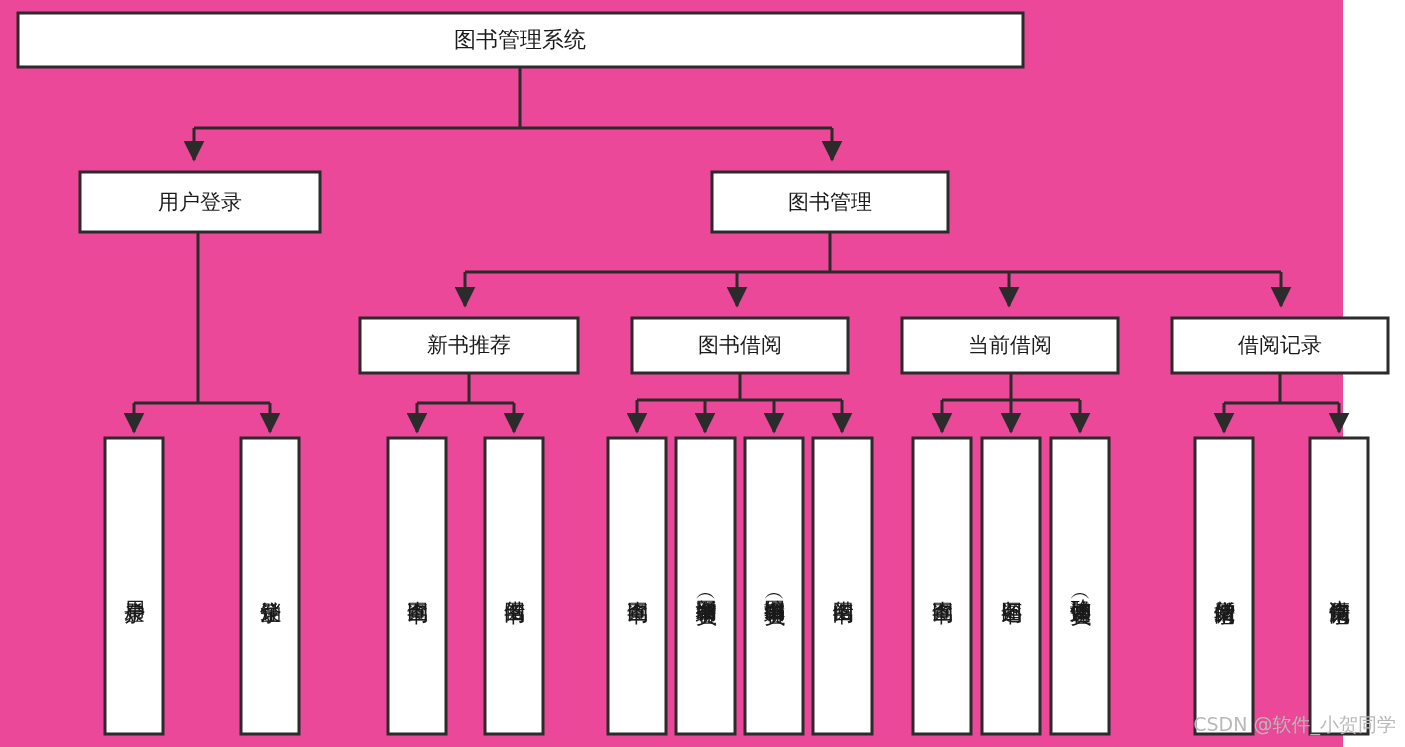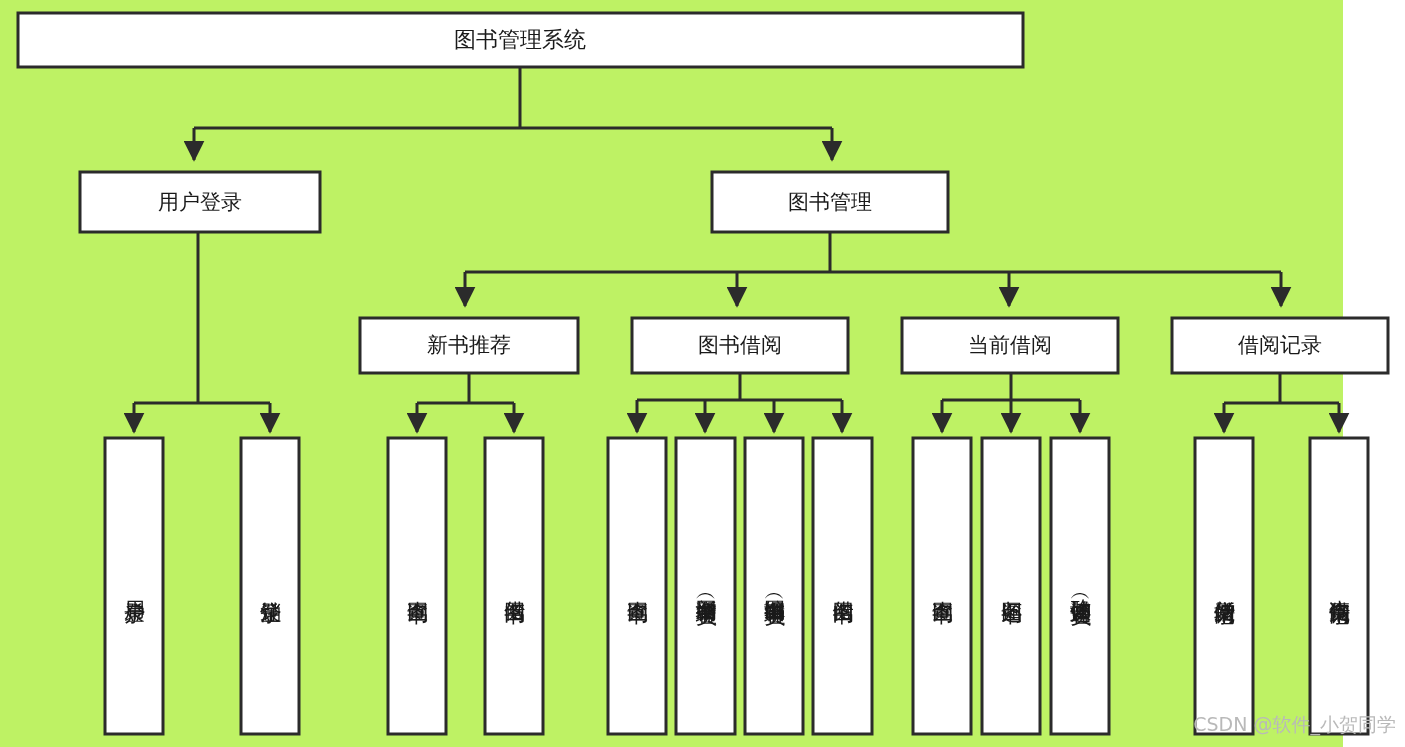--- a/index.html
+++ b/index.html
@@ -11,21 +11,21 @@
   body {
     width: 1405px;
     height: 747px;
     overflow: hidden;
     font-family: "DejaVu Sans", "Liberation Sans", sans-serif;
   }
   #diagram-root {
     position: relative;
     width: 1343px;
     height: 747px;
-    background: #bef264;
+    background: #ec4899;
   }
   svg.diagram-svg {
     position: absolute;
     top: 0;
     left: 0;
     width: 1405px;
     height: 747px;
     display: block;
   }
   .node-box {

